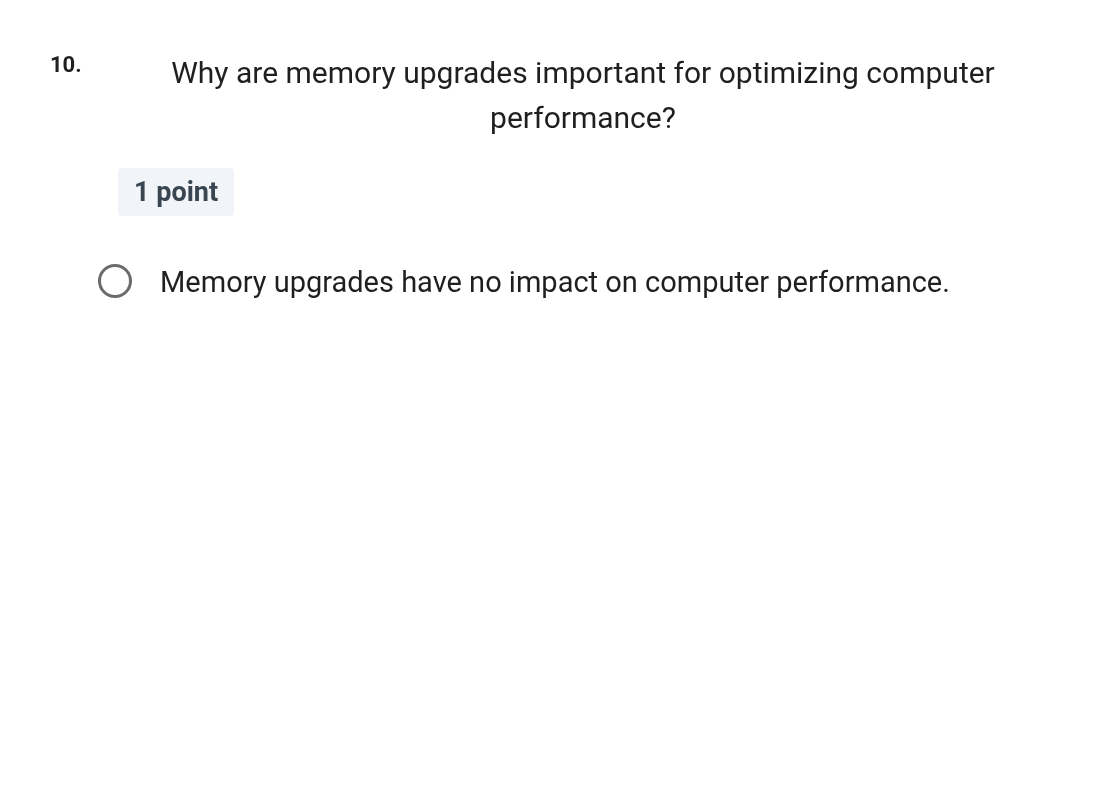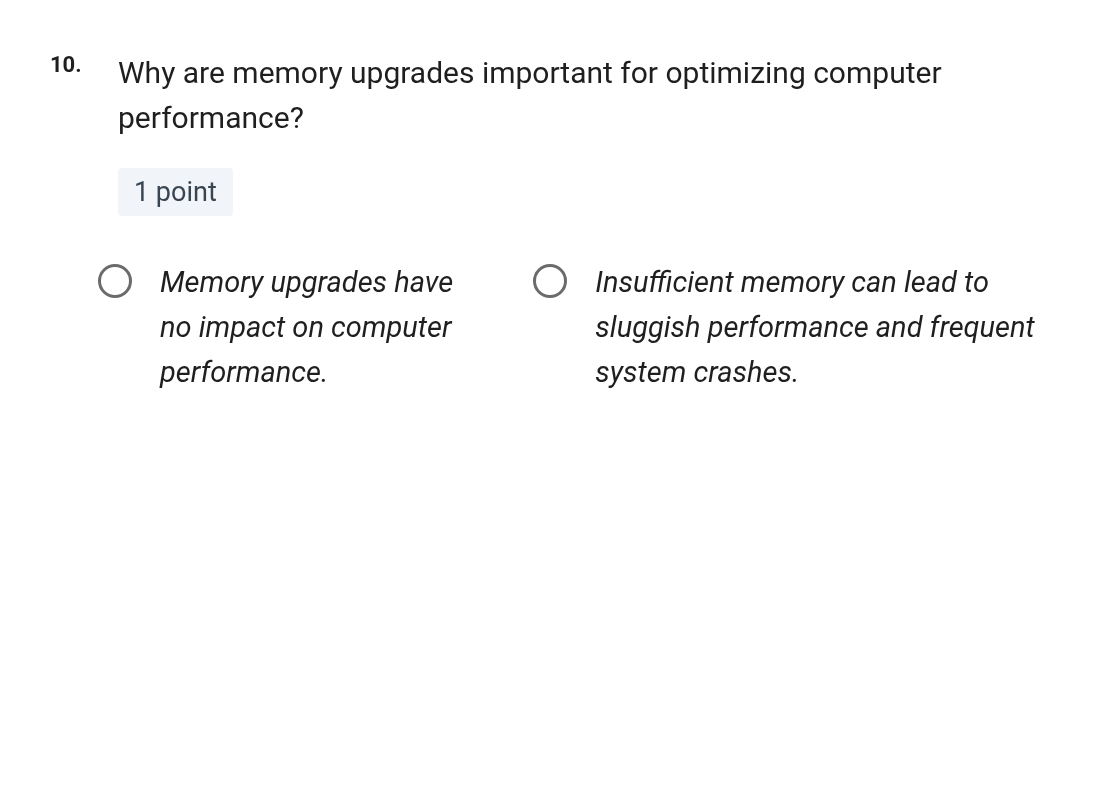--- a/index.html
+++ b/index.html
@@ -27,37 +27,37 @@
     }
     .question-body {
       flex: 1;
     }
     .question-text {
       font-size: 30px;
       line-height: 1.5;
       color: #1f1f1f;
       margin-bottom: 28px;
       font-weight: 400;
+      text-align: center;
     }
     .points-badge {
       display: inline-block;
       background: #f1f4f8;
       color: #3a4552;
-      font-weight: 400;
+      font-weight: 700;
       font-size: 27px;
       padding: 8px 16px;
       border-radius: 4px;
       margin-bottom: 44px;
     }
     .options {
       display: flex;
-      flex-direction: row;
+      flex-direction: column;
       gap: 52px;
       margin-left: -20px;
-      font-style: italic;
     }
     .option {
       display: flex;
       align-items: flex-start;
       gap: 28px;
       cursor: pointer;
     }
     .radio-circle {
       width: 34px;
       height: 34px;
@@ -80,19 +80,15 @@
 <div class="question-container">
   <div class="question-number">10.</div>
   <div class="question-body">
     <div class="question-text">Why are memory upgrades important for optimizing computer performance?</div>
     <div class="points-badge">1 point</div>
     <div class="options">
       <label class="option">
         <span class="radio-circle"></span>
         <span class="option-text">Memory upgrades have no impact on computer performance.</span>
       </label>
-      <label class="option">
-        <span class="radio-circle"></span>
-        <span class="option-text">Insufficient memory can lead to sluggish performance and frequent system crashes.</span>
-      </label>
     </div>
   </div>
 </div>
 
 </body></html>

